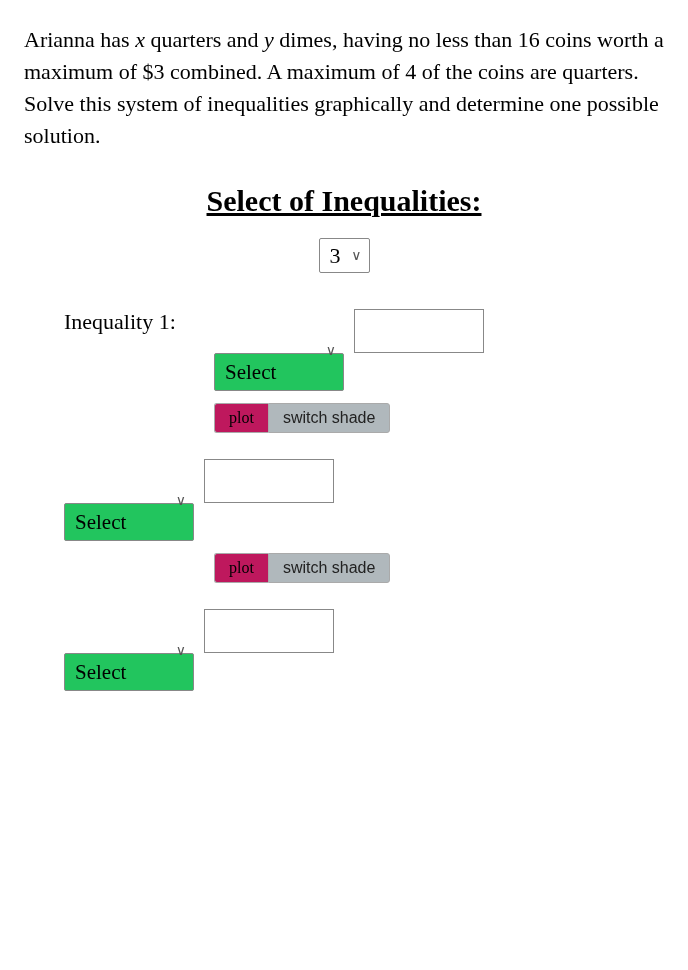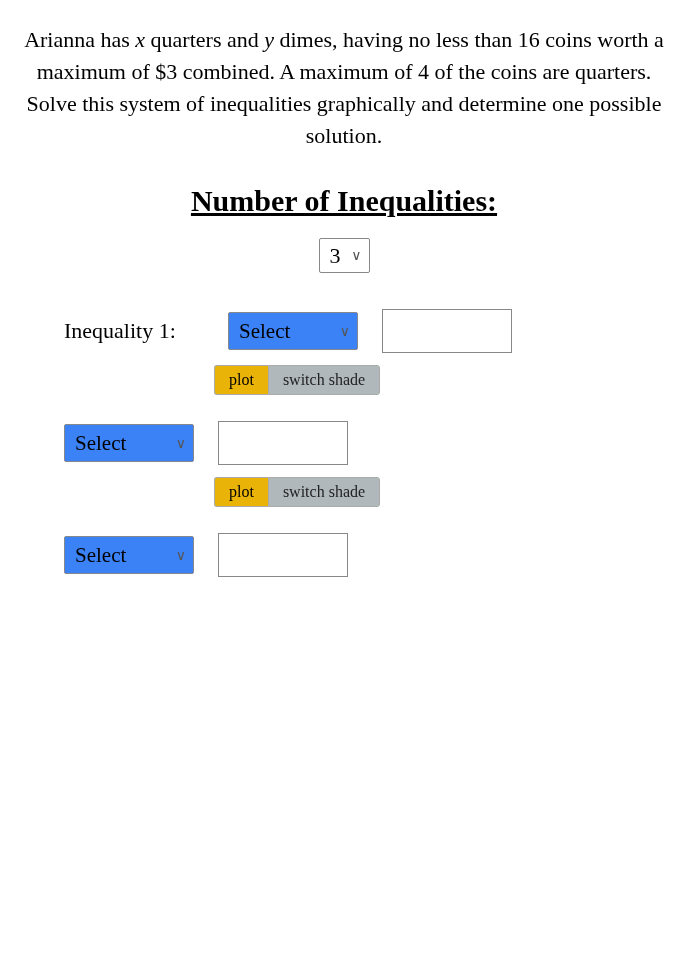--- a/index.html
+++ b/index.html
@@ -14,21 +14,20 @@
       background: #ffffff;
       font-family: Georgia, 'Times New Roman', serif;
       font-size: 22px;
       color: #000000;
       padding: 24px 24px 40px 24px;
     }
 
     .problem-text {
       line-height: 1.45;
       margin-bottom: 32px;
-      text-align: center;
     }
 
     .problem-text em {
       font-style: italic;
       font-family: Georgia, serif;
     }
 
     .center-section {
       display: flex;
       flex-direction: column;
@@ -83,22 +82,21 @@
       width: 100%;
       display: flex;
       flex-direction: column;
       align-items: flex-start;
       padding-left: 40px;
       margin-bottom: 8px;
     }
 
     .inequality-row {
       display: flex;
-      align-items: center;
-      gap: 24px;
+      gap: 10px;
       margin-bottom: 12px;
     }
 
     .inequality-label {
       font-size: 22px;
       min-width: 140px;
     }
 
     .ineq-select-wrapper {
       position: relative;
@@ -115,80 +113,81 @@
       pointer-events: none;
       color: #555;
     }
 
     .ineq-select {
       border: 1px solid #888;
       border-radius: 2px;
       padding: 6px 32px 6px 10px;
       font-size: 21px;
       font-family: Georgia, serif;
-      background: #3b82f6;
+      background: #22c55e;
       cursor: pointer;
       appearance: none;
       -webkit-appearance: none;
       min-width: 130px;
+      margin-top: 44px;
     }
 
     .ineq-input {
       border: 1.5px solid #888;
       width: 130px;
       height: 44px;
       background: #fff;
       outline: none;
     }
 
     .buttons-row {
       display: flex;
       align-items: center;
       gap: 0;
       margin-left: 150px;
       margin-bottom: 18px;
     }
 
     .btn-plot {
       border: 1px solid #aaa;
-      background: #eab308;
+      background: #be185d;
       padding: 5px 14px;
       font-size: 16px;
       font-family: Georgia, serif;
       cursor: pointer;
       border-radius: 3px 0 0 3px;
       border-right: none;
     }
 
     .btn-switch-shade {
       border: 1px solid #aaa;
       background: #b0b8bc;
       padding: 5px 14px;
       font-size: 16px;
-      font-family: Liberation Serif, serif;
+      font-family: Liberation Sans, sans-serif;
       cursor: pointer;
       border-radius: 0 3px 3px 0;
       color: #222;
     }
   </style>
 </head>
 <body>
 
 <div class="problem-text">
   Arianna has <em>x</em> quarters and <em>y</em> dimes,
   having no less than 16 coins worth a
   maximum of $3 combined. A maximum of
   4 of the coins are quarters. Solve this
   system of inequalities graphically and
   determine one possible solution.
 </div>
 
 <div class="center-section">
 
-  <div class="section-title">Number of Inequalities:</div>
+  <div class="section-title">Select of Inequalities:</div>
 
   <div class="num-inequalities-row">
     <div class="select-wrapper">
       <select class="num-select">
         <option>1</option>
         <option>2</option>
         <option selected="">3</option>
         <option>4</option>
         <option>5</option>
       </select>

